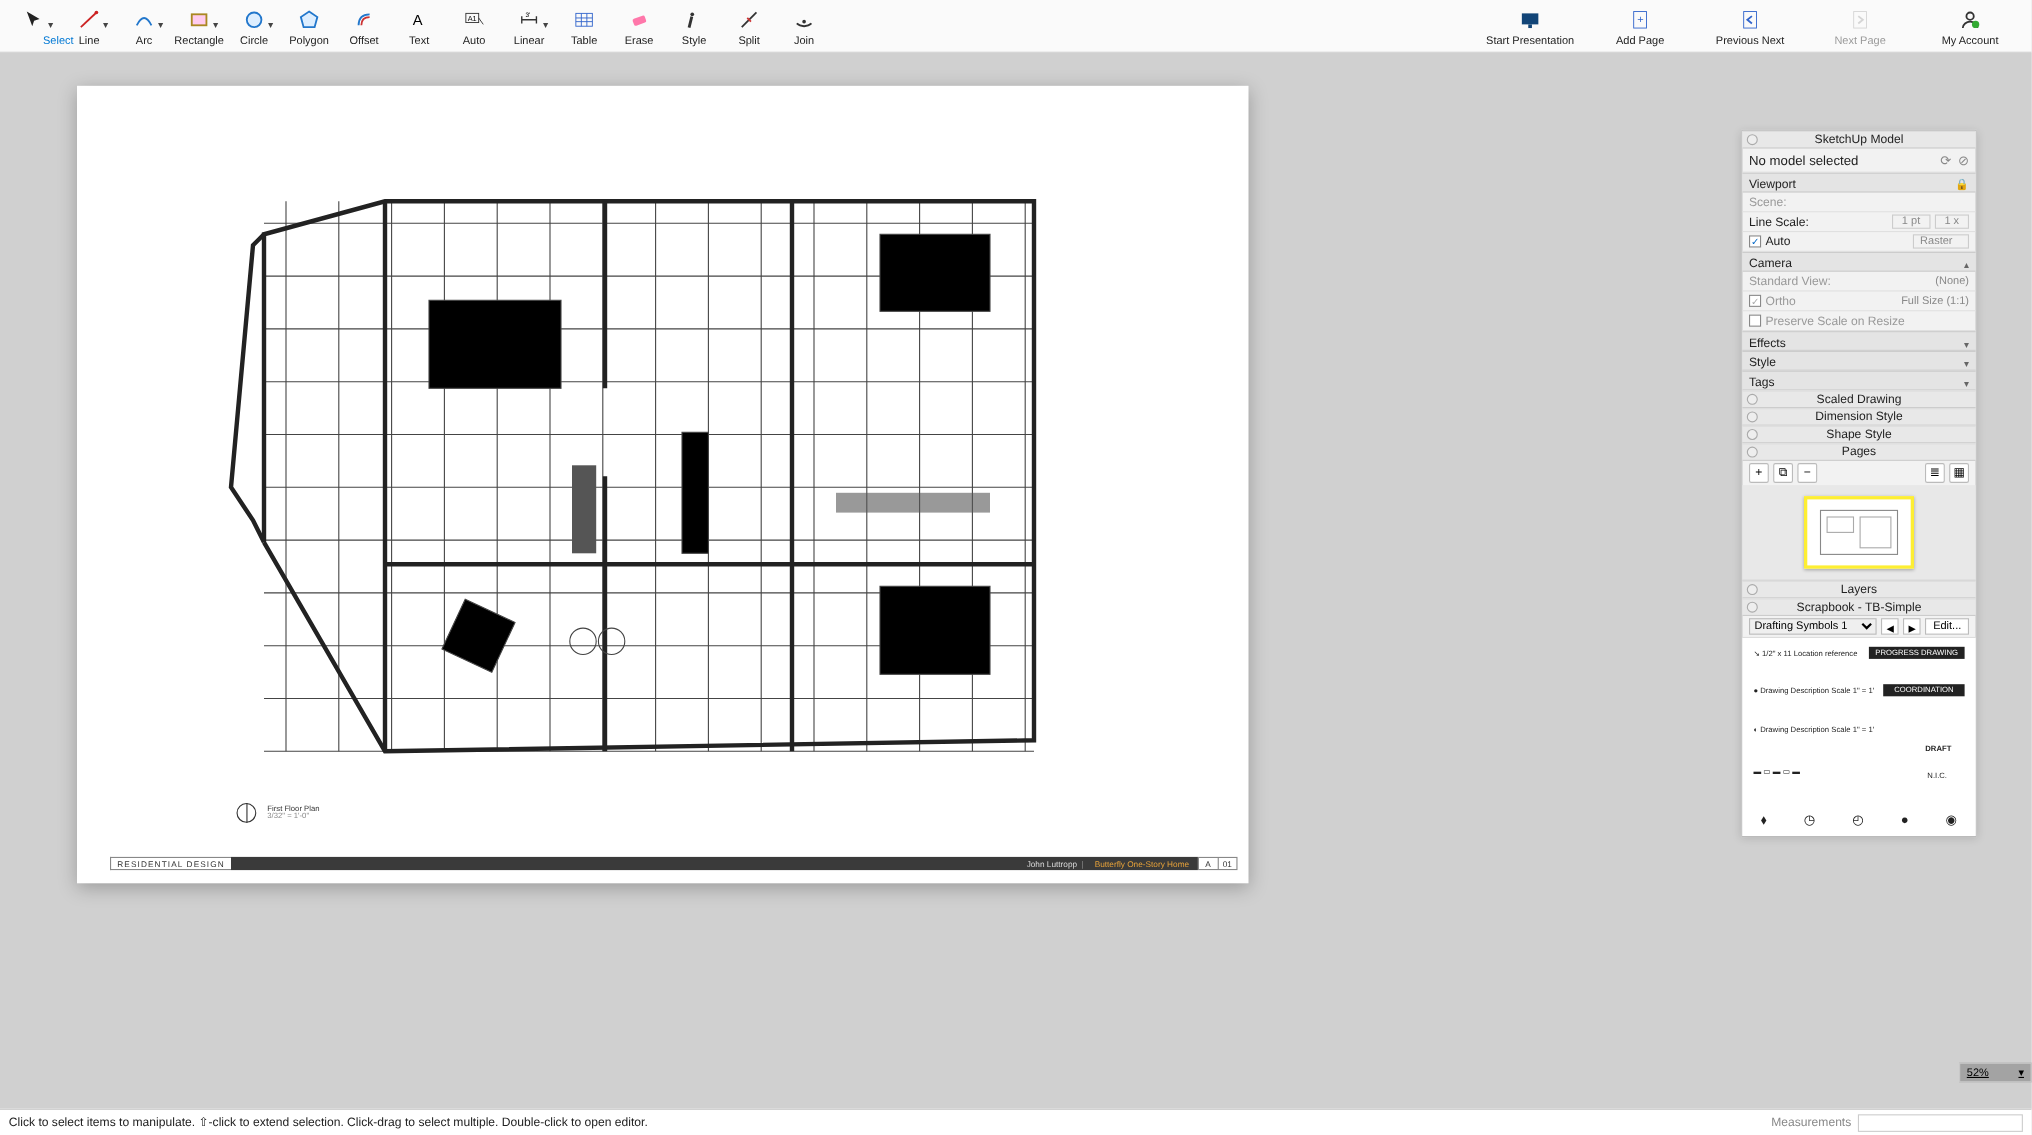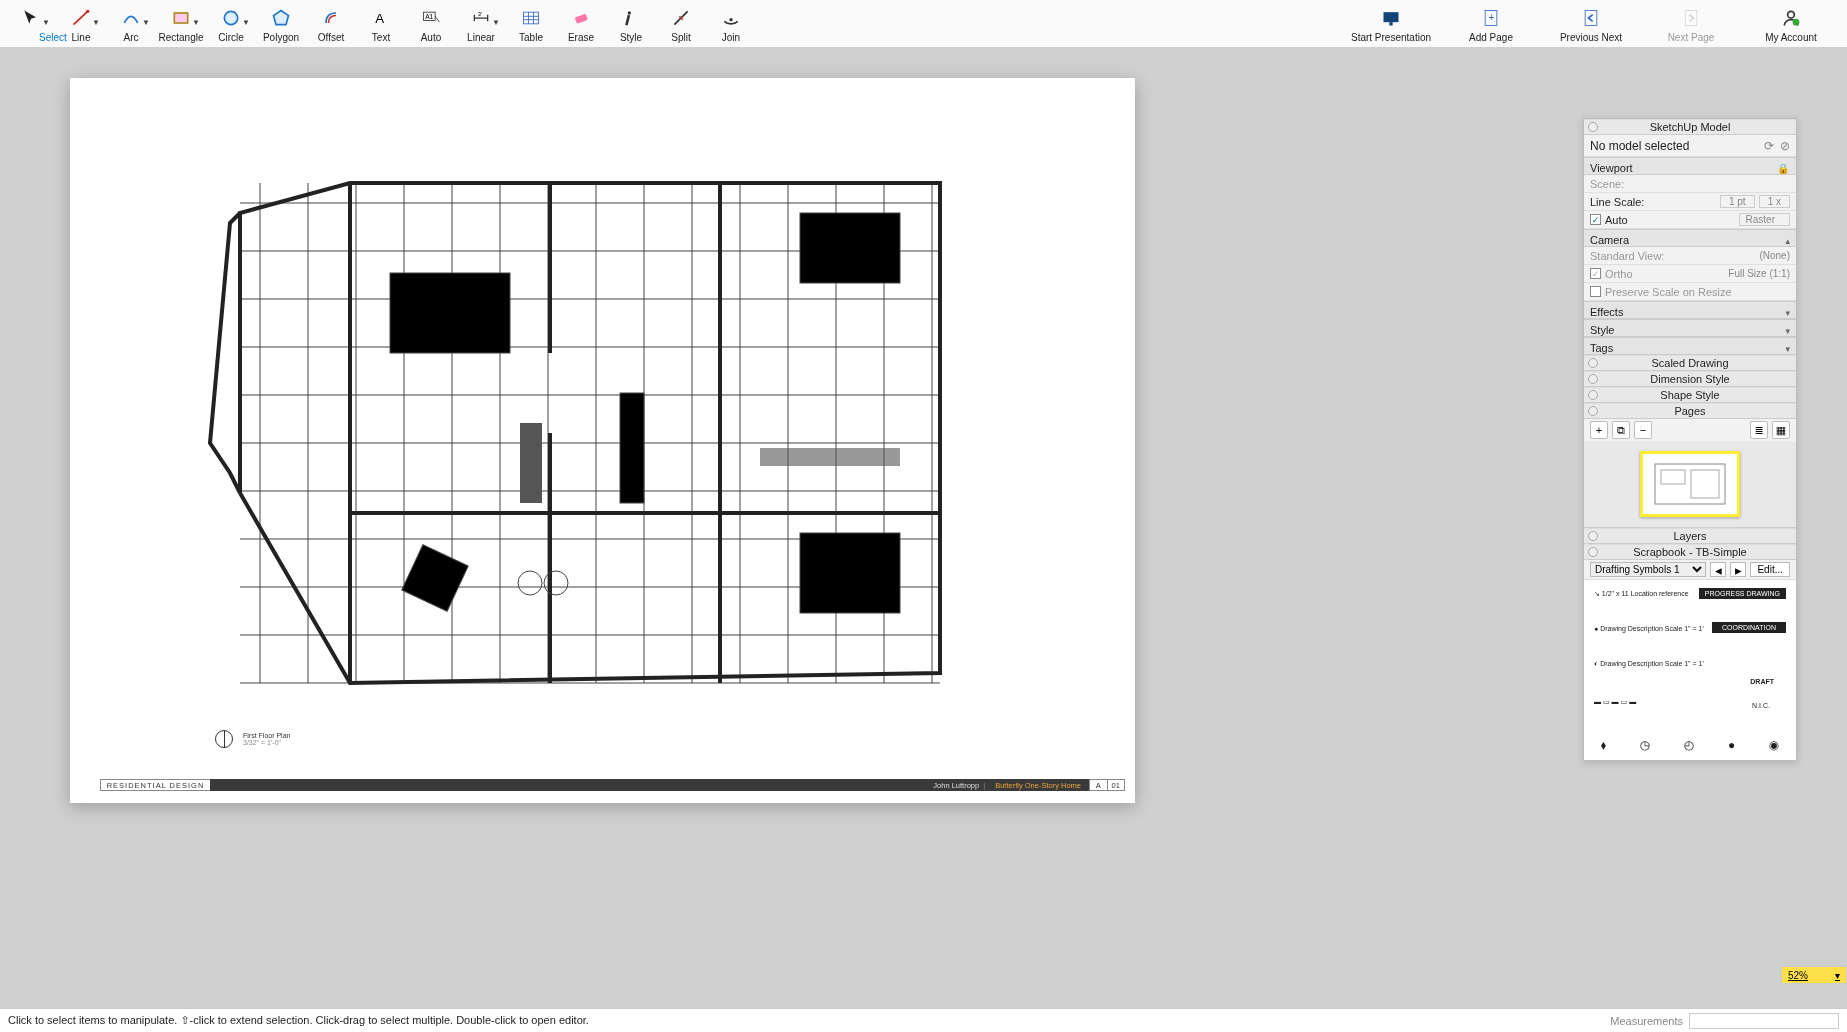--- a/index.html
+++ b/index.html
@@ -59,21 +59,21 @@
 .scrap-tools select { flex:1; font-size:10px; border:1px solid #bbb; height:15px; }
 .scrap-tools .edbtn { font-size:10px; border:1px solid #bbb; background:#fff; padding:0 6px; height:15px; }
 .scrap-body { height: 180px; background:#fff; position:relative; }
 .scrap-body .s-item { position:absolute; font-size:7px; color:#222; }
 
 
 .bottom { position:absolute; left:0; right:0; bottom:0; height:24px; background:#fff; border-top:1px solid #ccc; display:flex; align-items:center; font-size:11px; color:#222; padding:0 8px;}
 .bottom .bl { flex:1; }
 .bottom .meas { color:#888; margin-right:6px; }
 .bottom .meas-box { width:150px; height:16px; border:1px solid #ccc; background:#fff; }
-.zoom { position:absolute; right:0; bottom:24px; height:18px; width:66px; background:#fde047; border:1px solid #ccc; font-size:10px; display:flex; align-items:center; padding:0 6px; justify-content:space-between;text-decoration:underline; }
+.zoom { position:absolute; right:0; bottom:24px; height:18px; width:66px; background:#a3a3a3; border:1px solid #ccc; font-size:10px; display:flex; align-items:center; padding:0 6px; justify-content:space-between;text-decoration:underline; }
 
 svg.ico { width: 20px; height: 20px; }
 .checkbox { width:11px; height:11px; border:1px solid #888; display:inline-flex; align-items:center; justify-content:center; font-size:9px; margin-right:4px; color:#0067c7; background:#fff;}
 .lock-ico { font-size:10px; color:#888; }
 </style>
 </head>
 <body>
 
 <div class="toolbar">
   <div class="tool-group" id="tg-left">

